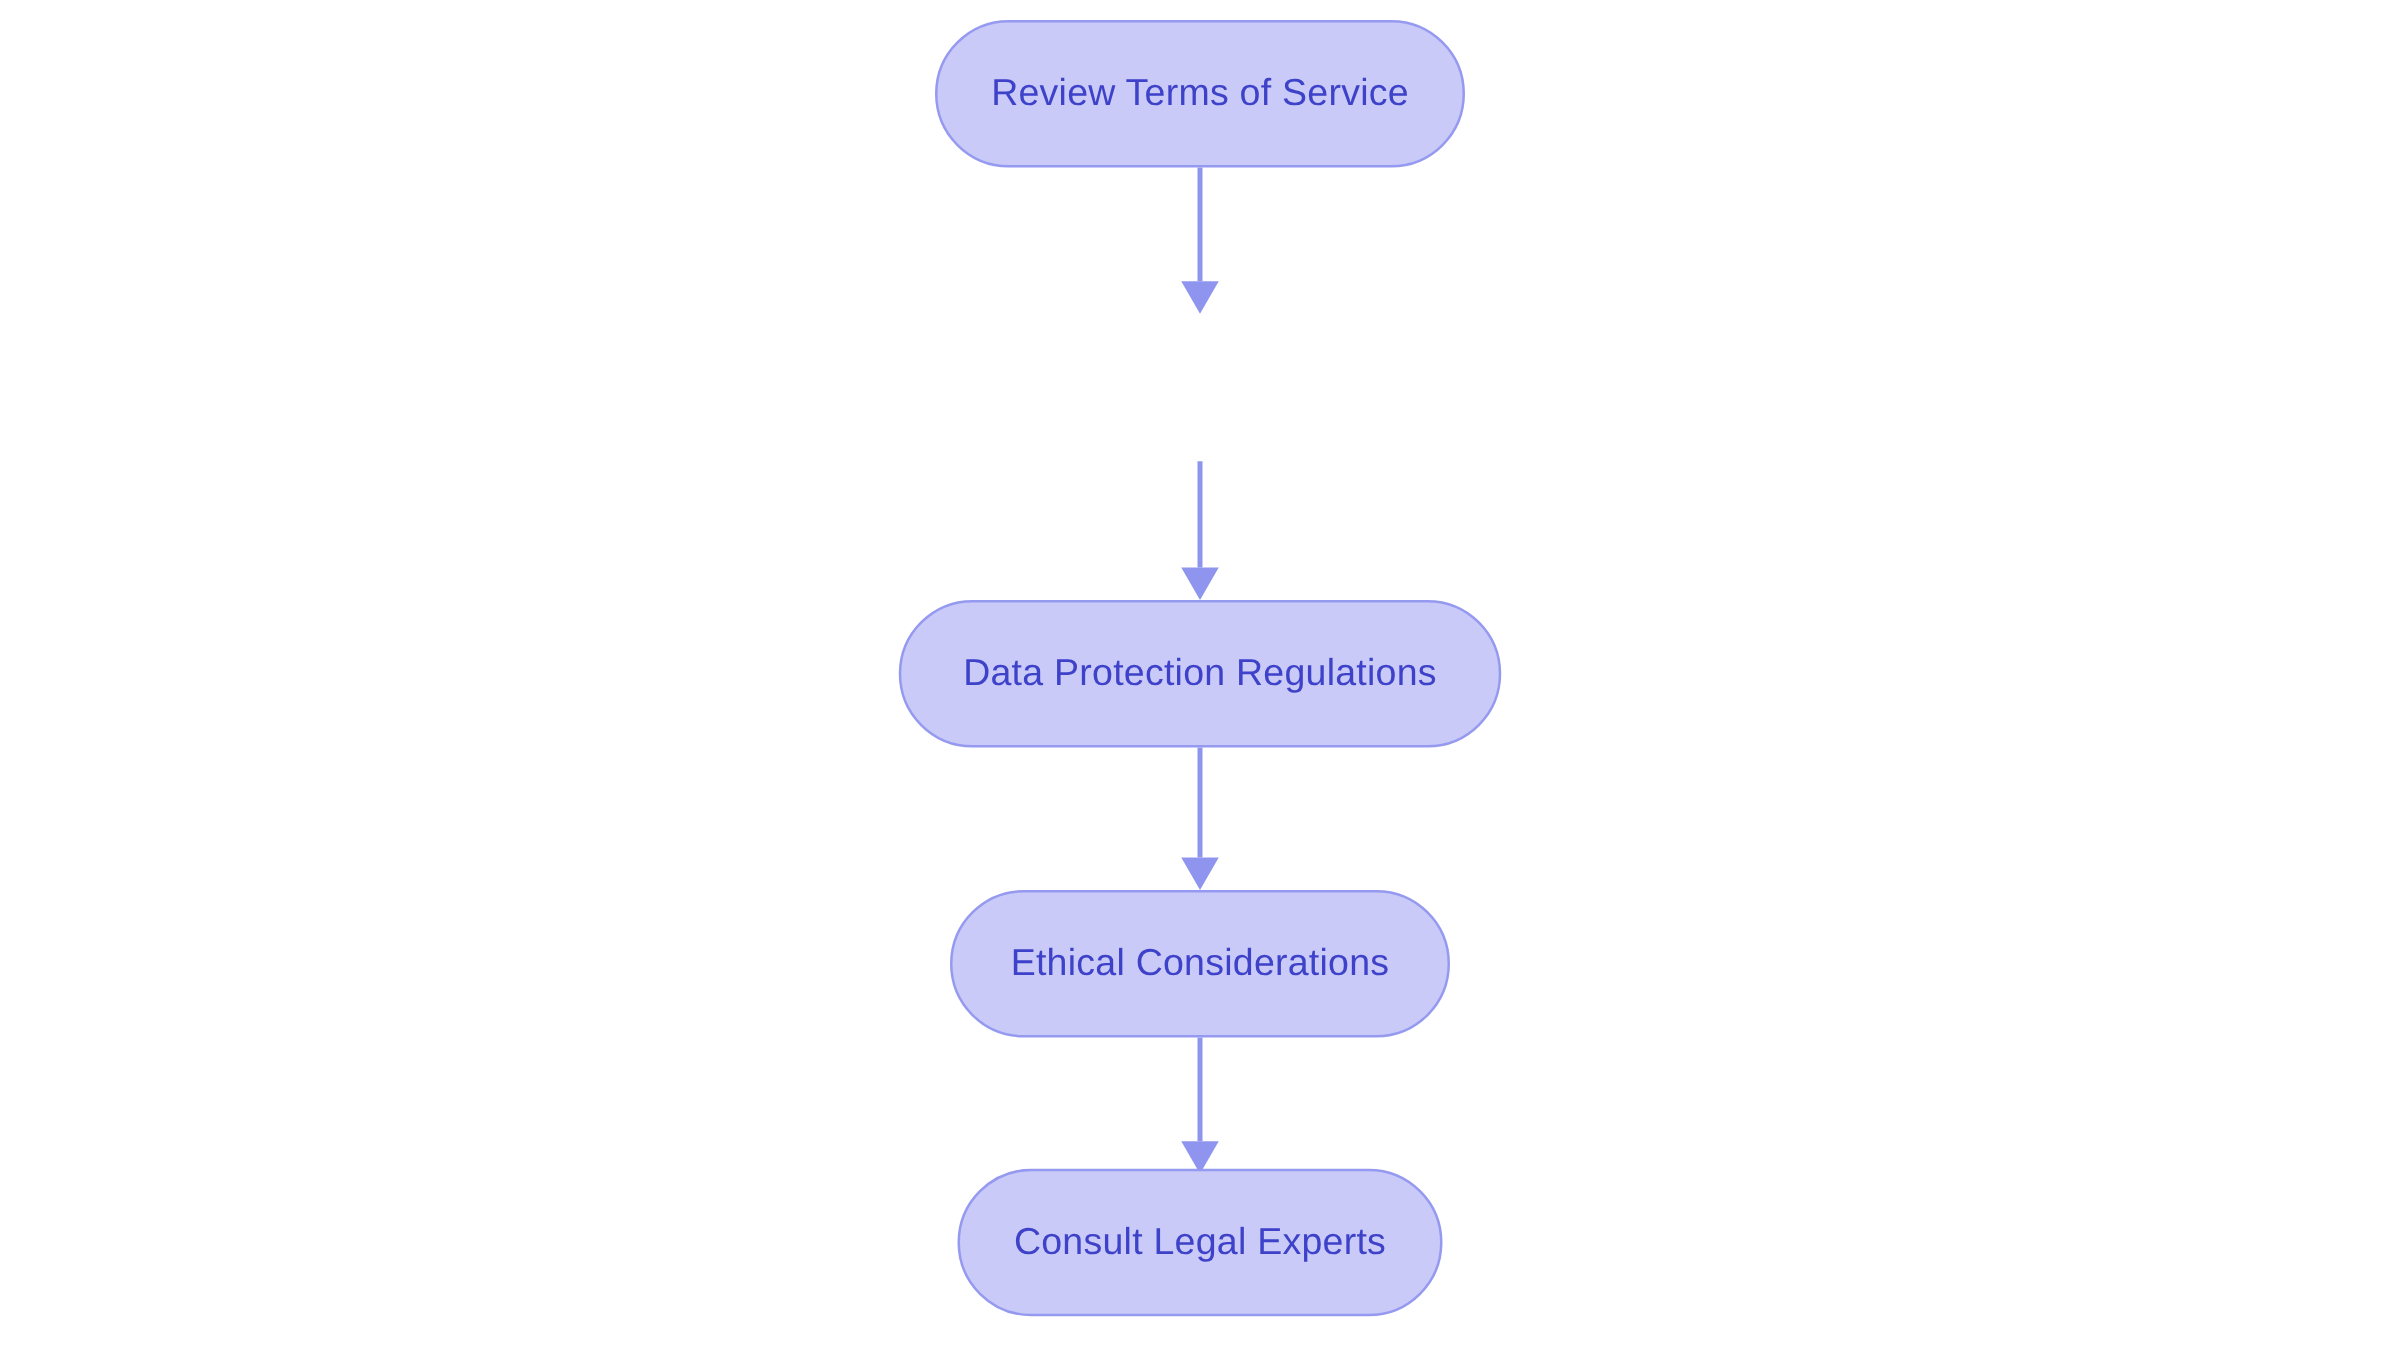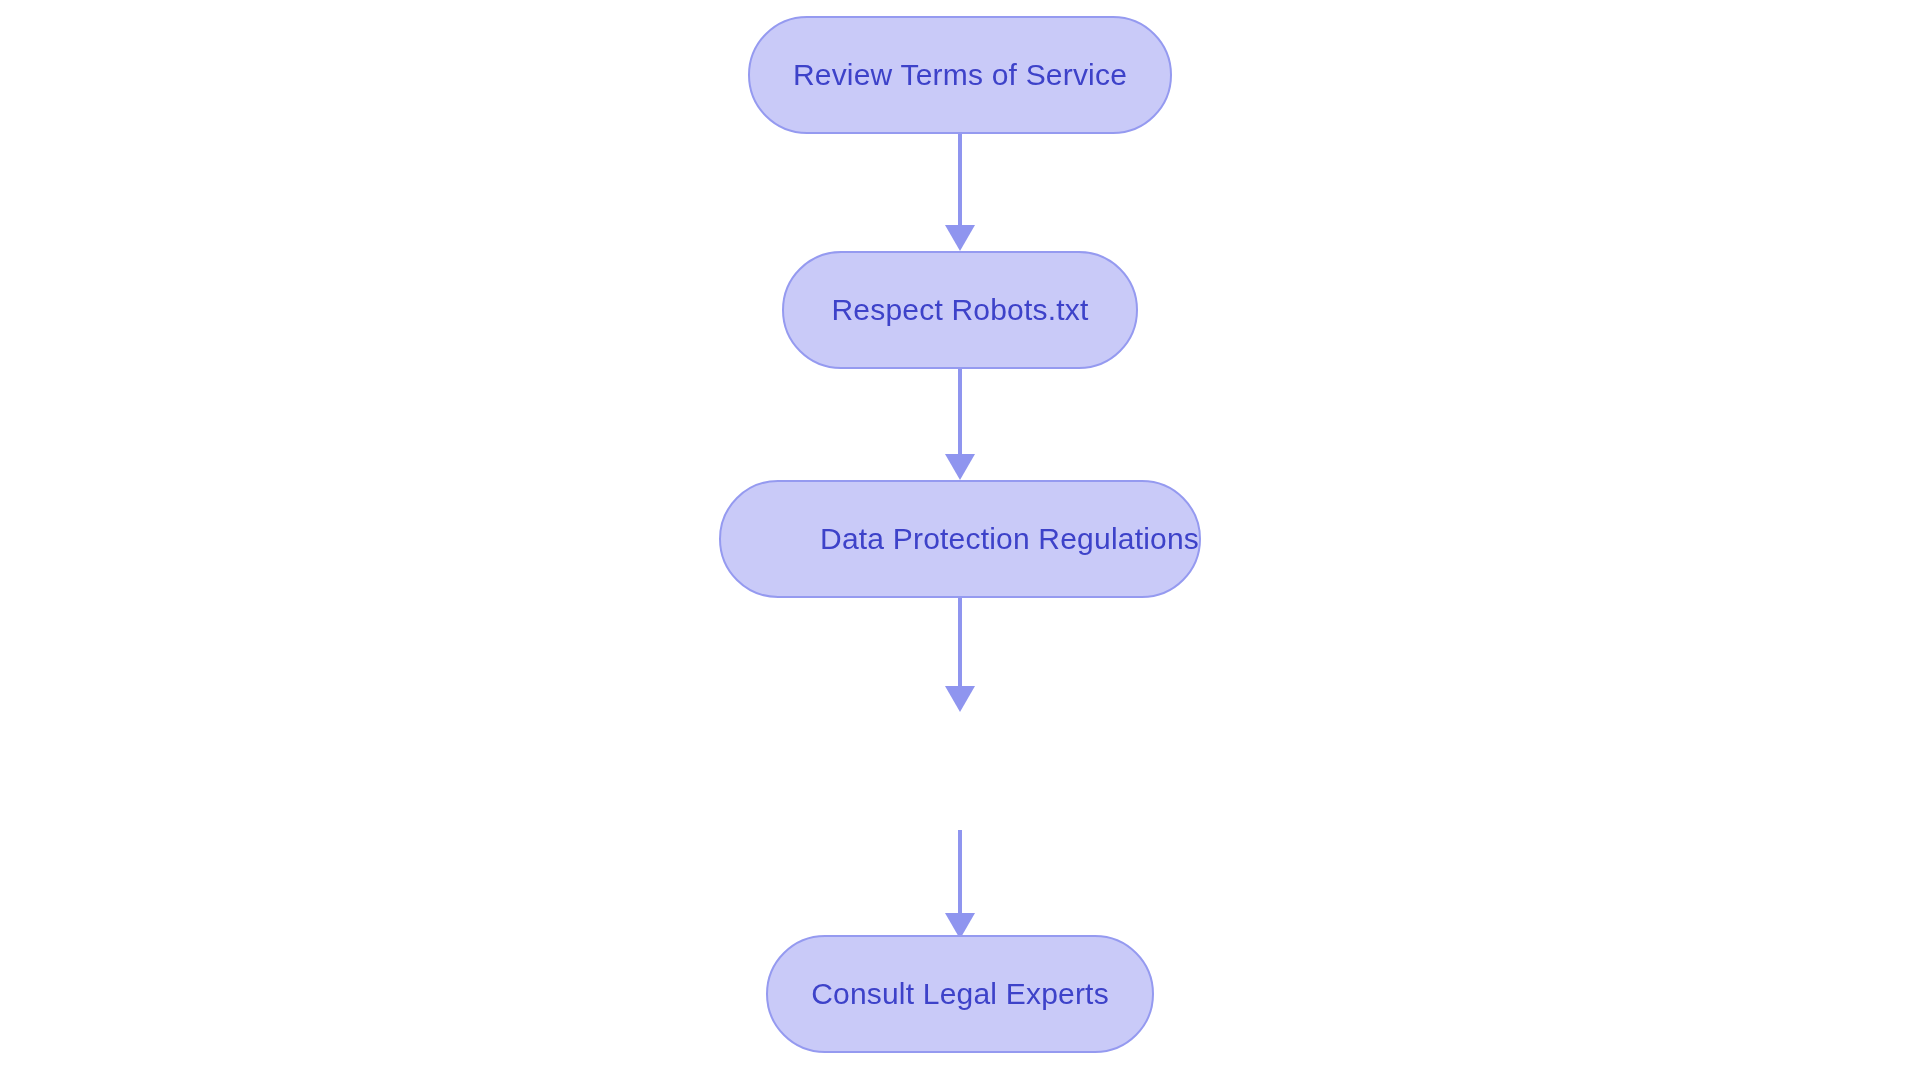--- a/index.html
+++ b/index.html
@@ -32,21 +32,21 @@
     justify-content: center;
   }
   .node-label {
     color: var(--text-color);
     font-size: 30px;
     letter-spacing: 0.2px;
     white-space: nowrap;
   }
   .n1 { top: 16px;  width: 424px; }
   .n2 { top: 251px; width: 356px; }
-  .n3 { top: 480px; width: 482px; justify-content: flex-end; }
+  .n3 { top: 480px; width: 482px; }
   .n4 { top: 712px; width: 400px; }
   .n5 { top: 935px; width: 388px; }
 
   .arrow {
     position: absolute;
     left: 50%;
     transform: translateX(-50%);
     width: 30px;
     display: flex;
     flex-direction: column;
@@ -76,38 +76,38 @@
 
   <div class="node n1">
     <span class="node-label">Review Terms of Service</span>
   </div>
 
   <div class="arrow a1">
     <div class="stem"></div>
     <div class="head"></div>
   </div>
 
-  <div class="node n2">
-    <span class="node-label">Respect Robots.txt</span>
-  </div>
 
   <div class="arrow a2">
     <div class="stem"></div>
     <div class="head"></div>
   </div>
 
   <div class="node n3">
     <span class="node-label">Data Protection Regulations</span>
   </div>
 
   <div class="arrow a3">
     <div class="stem"></div>
     <div class="head"></div>
   </div>
 
+  <div class="node n4">
+    <span class="node-label">Ethical Considerations</span>
+  </div>
 
   <div class="arrow a4">
     <div class="stem"></div>
     <div class="head"></div>
   </div>
 
   <div class="node n5">
     <span class="node-label">Consult Legal Experts</span>
   </div>
 

